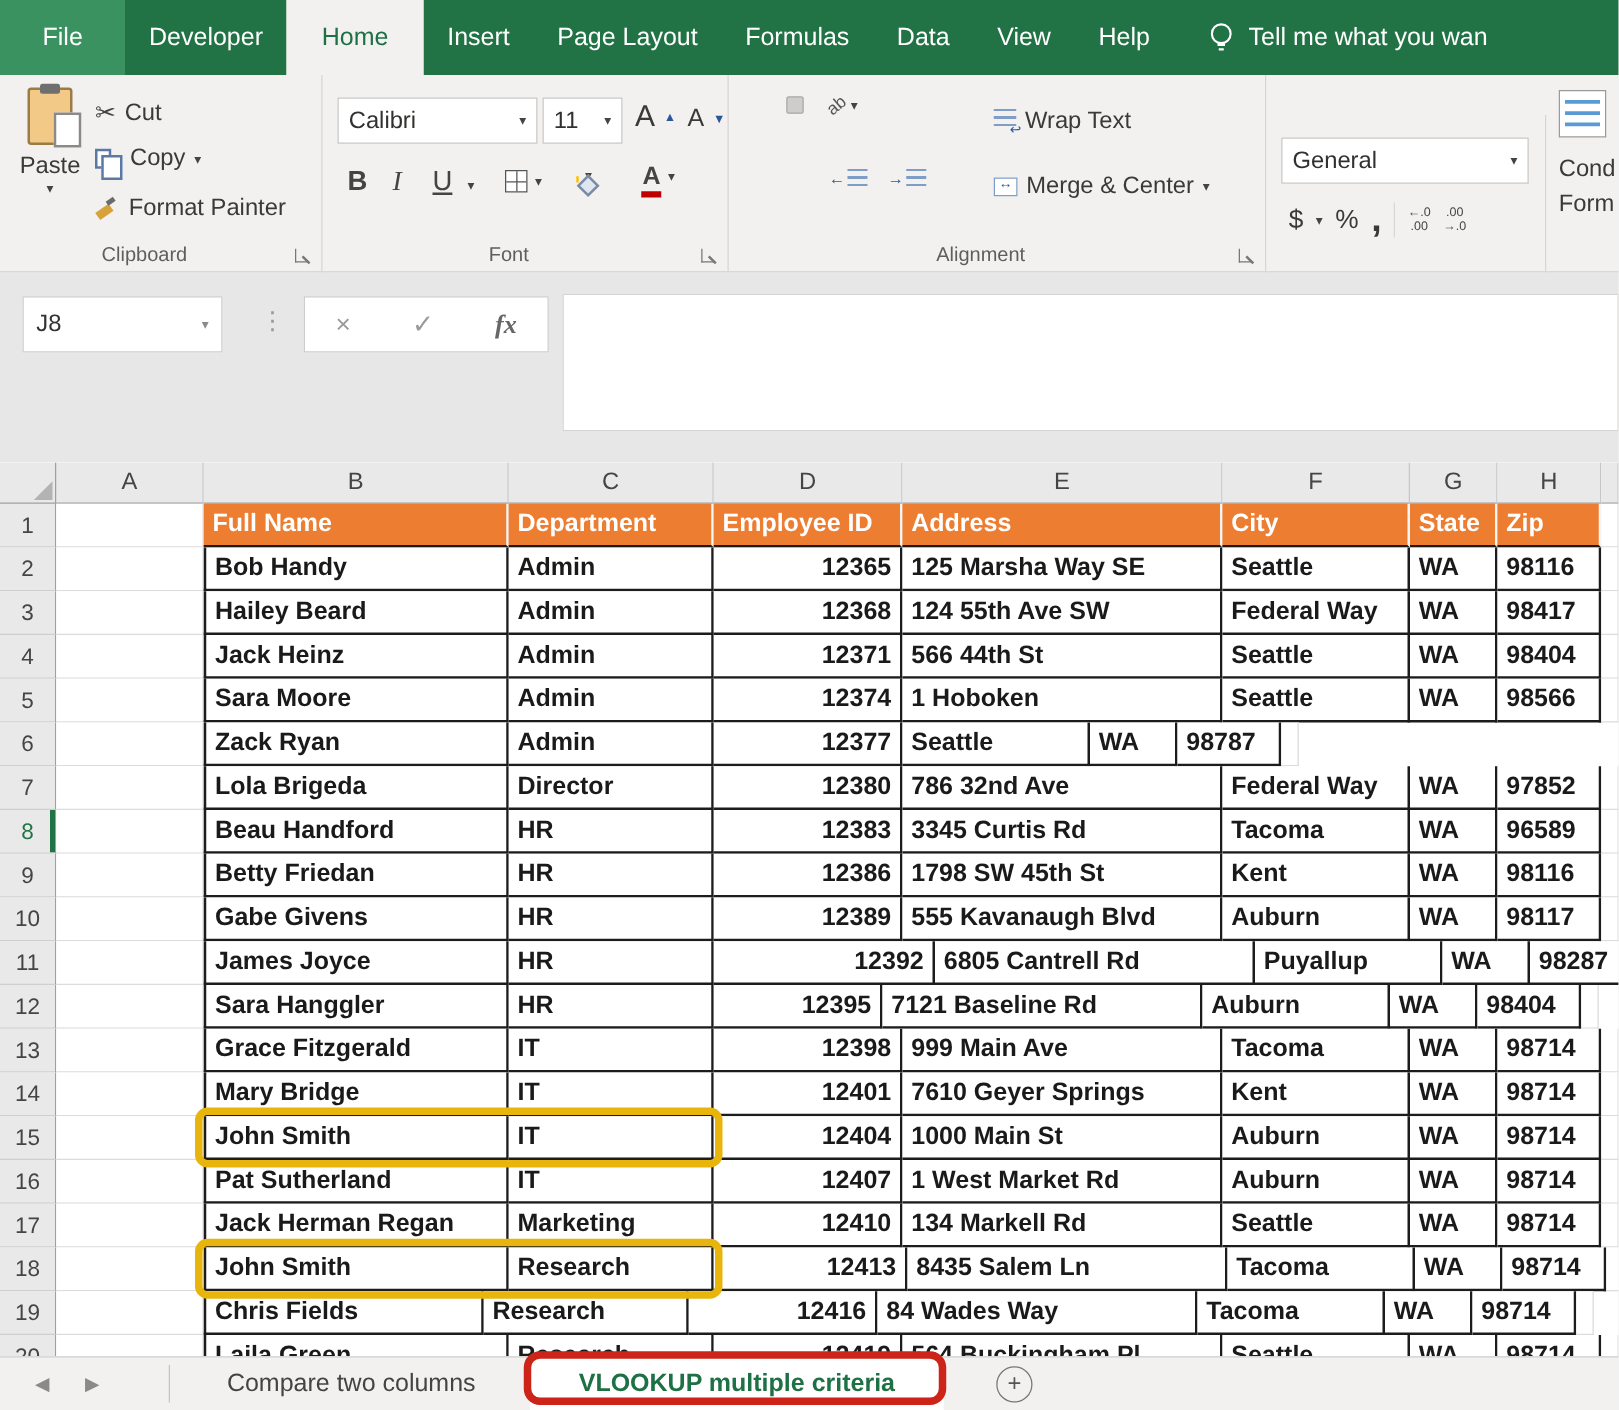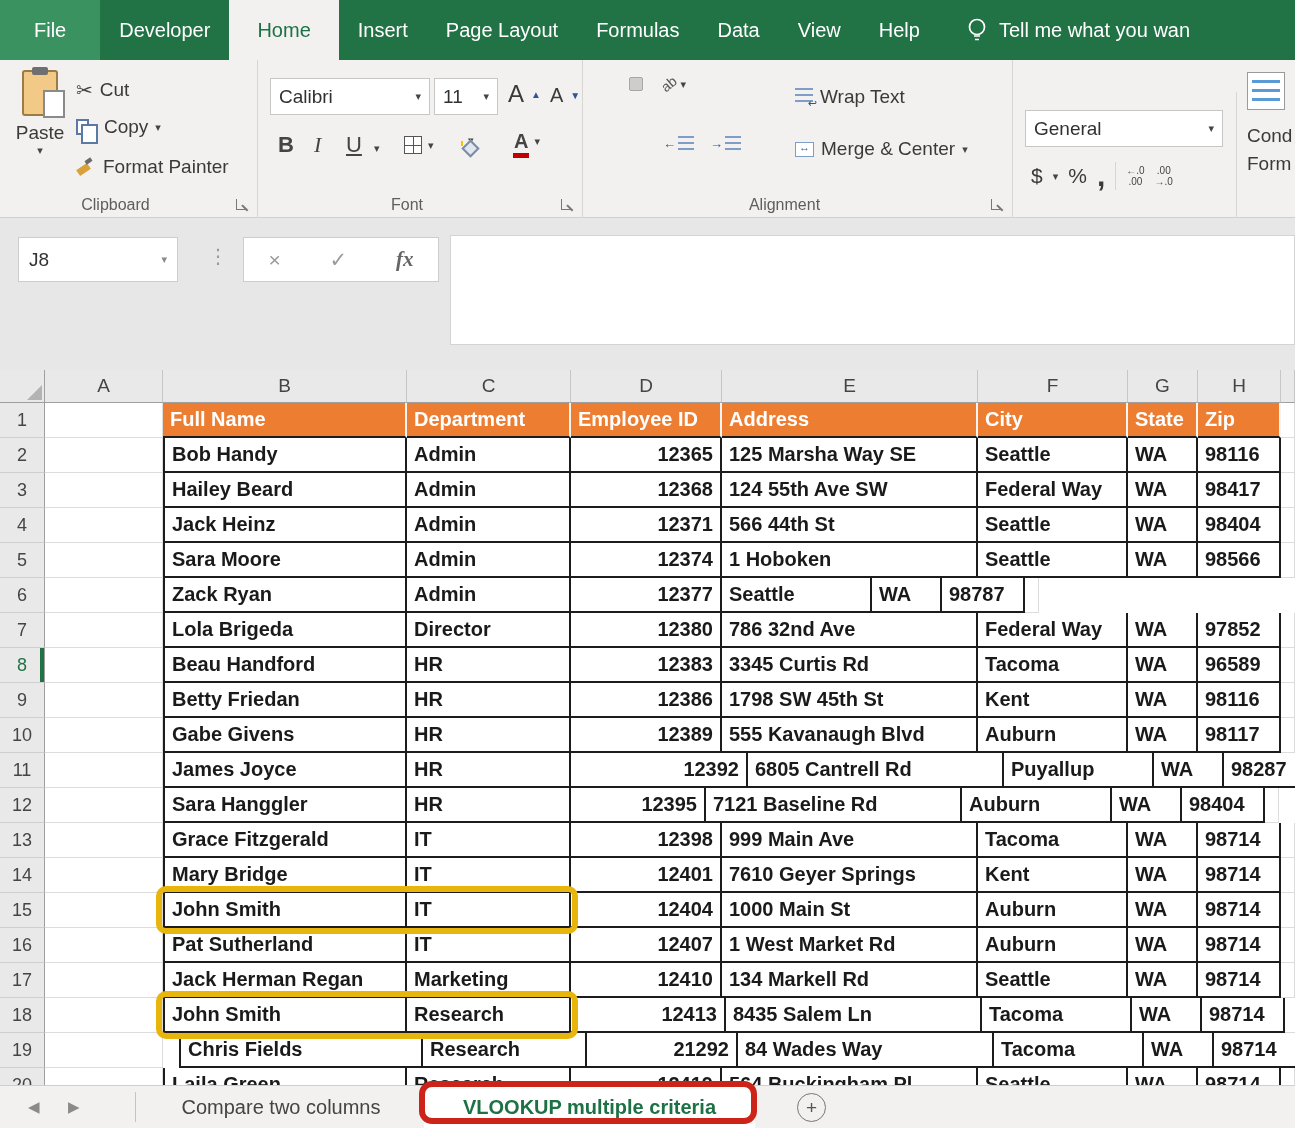--- a/index.html
+++ b/index.html
@@ -486,23 +486,23 @@
         <div class="tcell num" style="width: 155px; text-align: center;">12413</div>
         <div class="tcell" style="width: 256px;">8435 Salem Ln</div>
         <div class="tcell" style="width: 150px;">Tacoma</div>
         <div class="tcell" style="width: 70px;">WA</div>
         <div class="tcell" style="width: 83px;">98714</div>
         <div class="icell" style="width: 14px;"></div>
       </div>
       <div class="gridrow">
         <div class="rowhdr">19</div>
         <div class="acell" style="width: 118px;"></div>
-        <div class="tcell first" style="width: 244px; margin-left: 16px;">Chris Fields</div>
+        <div class="tcell first" style="width: 224px;">Chris Fields</div>
         <div class="tcell" style="width: 164px;">Research</div>
-        <div class="tcell num" style="width: 151px;">21292</div>
+        <div class="tcell num" style="width: 151px;">12416</div>
         <div class="tcell" style="width: 256px;">84 Wades Way</div>
         <div class="tcell" style="width: 150px;">Tacoma</div>
         <div class="tcell" style="width: 70px;">WA</div>
         <div class="tcell" style="width: 83px;">98714</div>
         <div class="icell" style="width: 14px;"></div>
       </div>
       <div class="gridrow">
         <div class="rowhdr">20</div>
         <div class="acell" style="width: 118px;"></div>
         <div class="tcell first" style="width: 244px;">Laila Green</div>

